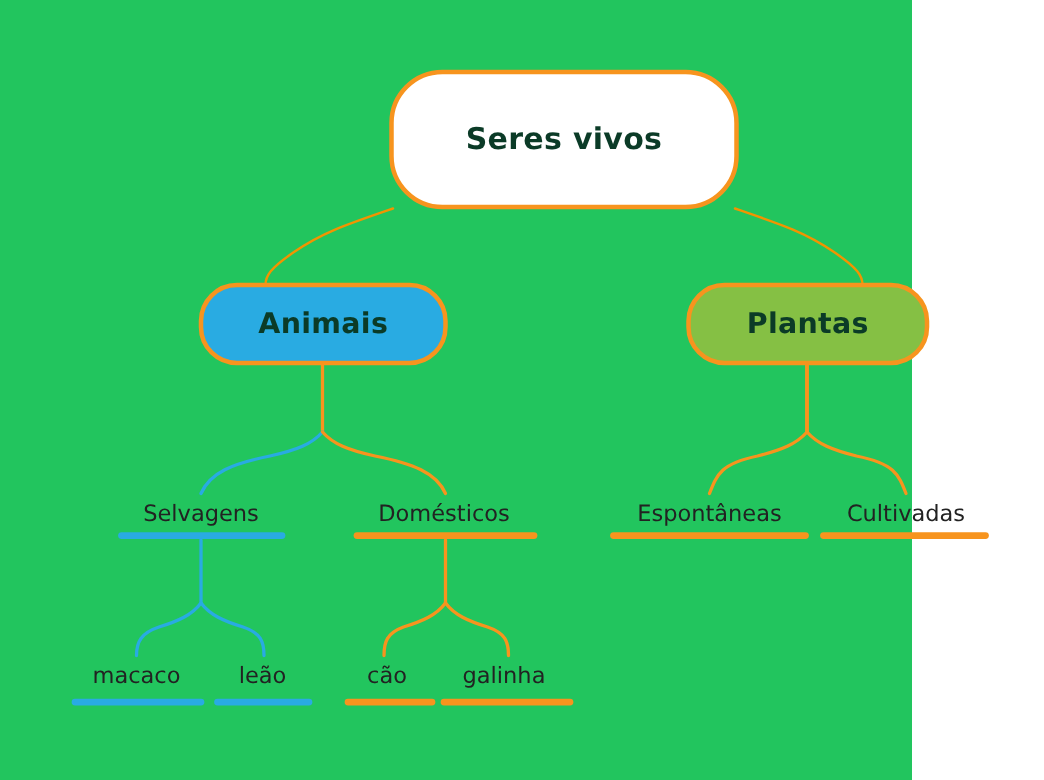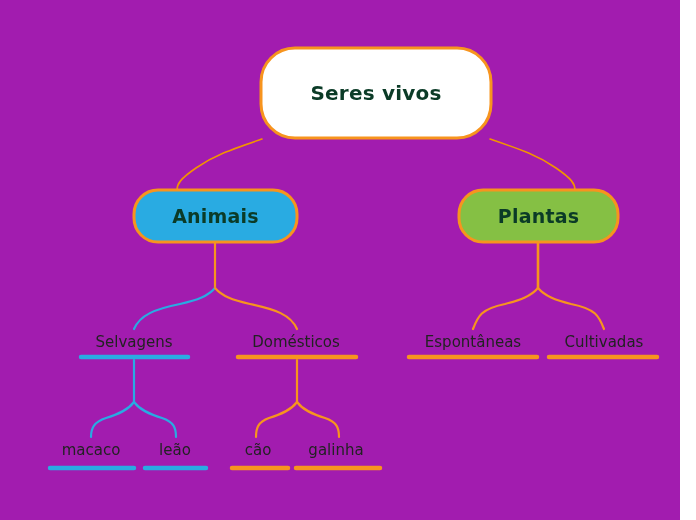--- a/index.html
+++ b/index.html
@@ -9,23 +9,23 @@
     background: #ffffff;
   }
   body {
     width: 696px;
     height: 520px;
     overflow: hidden;
     font-family: "DejaVu Sans", "Liberation Sans", sans-serif;
   }
   #mindmap-canvas {
     position: relative;
-    width: 680px;
+    width: 608px;
     height: 520px;
-    background: #a21caf;
+    background: #22c55e;
   }
   #mindmap-svg {
     position: absolute;
     top: 0;
     left: 0;
     width: 696px;
     height: 520px;
   }
   .node-label {
     font-weight: bold;

